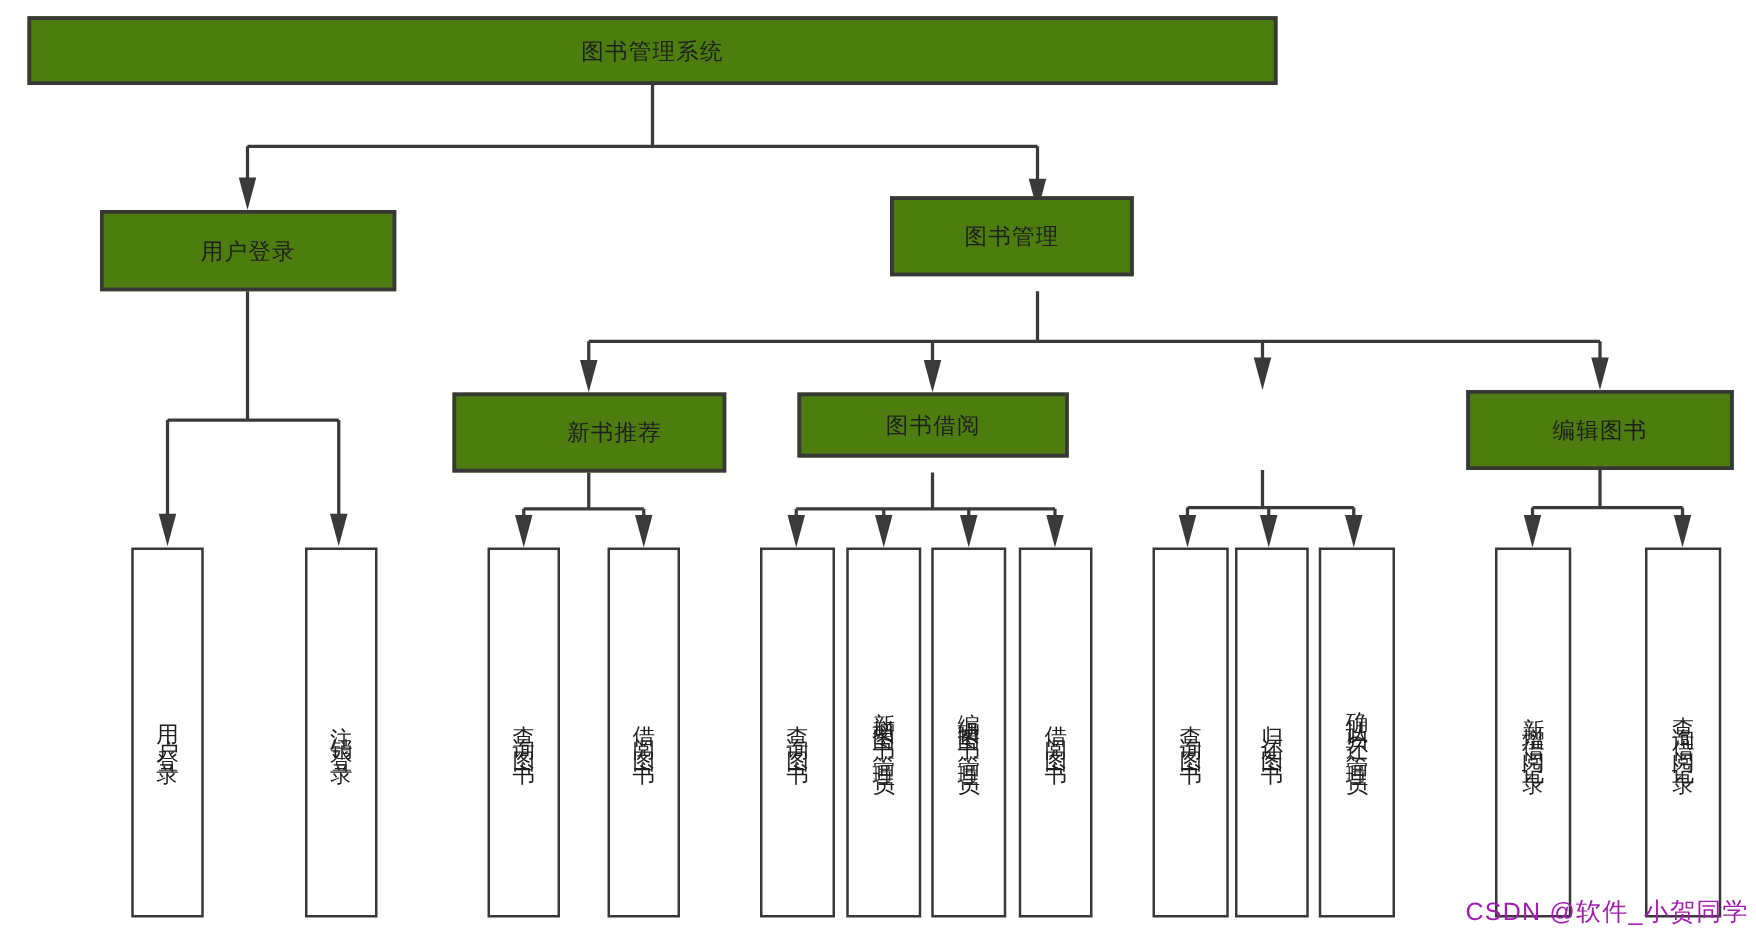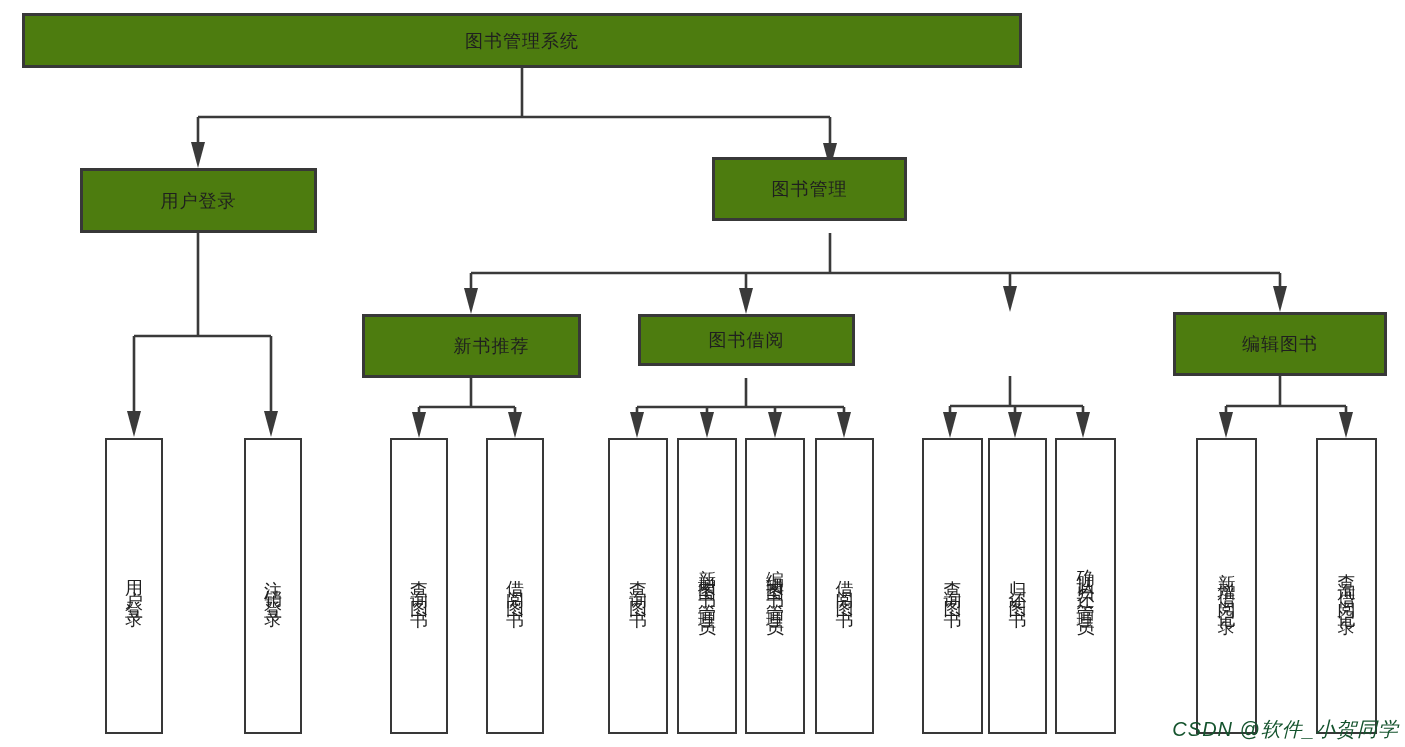--- a/index.html
+++ b/index.html
@@ -39,23 +39,22 @@
     writing-mode: vertical-rl;
     text-orientation: mixed;
     letter-spacing: 10px;
     line-height: 1;
   }
   .watermark {
     position: absolute;
     right: 6px;
     bottom: 4px;
     font-size: 20px;
-    color: #14532d;
+    color: #a21caf;
     letter-spacing: 1px;
-    font-style: italic;
   }
 </style>
 </head>
 <body>
 
 <div id="stage">
 
   <svg id="wires" width="1405" height="747" viewBox="0 0 1405 747">
     <g stroke="#3a3a3a" stroke-width="2.6" fill="none">
 

